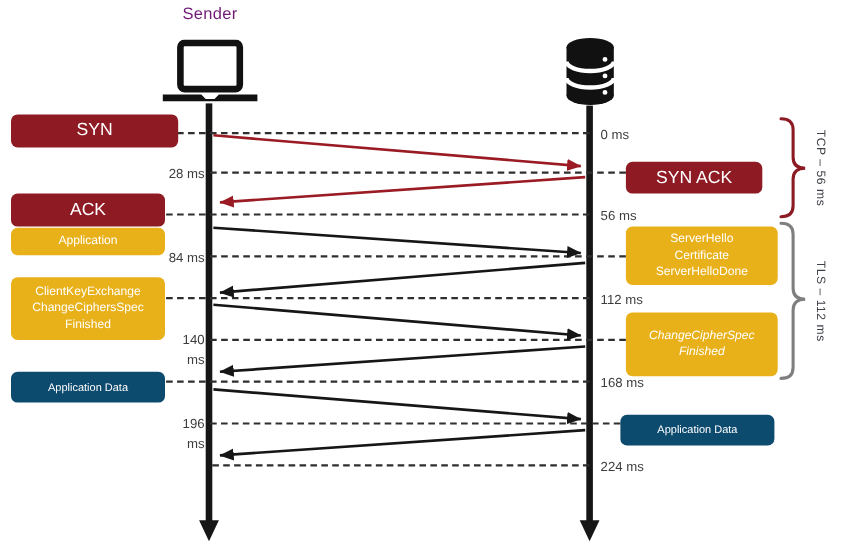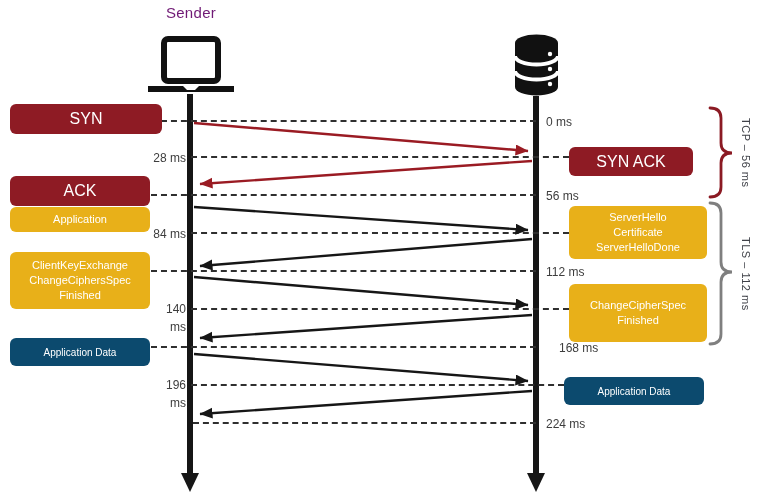--- a/index.html
+++ b/index.html
@@ -101,32 +101,32 @@
   <div class="box gold" style="left:10px; top:207px; width:140px; height:25px;">Application</div>
   <div class="box gold" style="left:10px; top:252px; width:140px; height:57px;">ClientKeyExchange
 ChangeCiphersSpec
 Finished</div>
   <div class="box black" style="left:10px; top:338px; width:140px; height:28px;">Application Data</div>
 
   <div class="box red" style="left:569px; top:147px; width:124px; height:29px;">SYN ACK</div>
   <div class="box gold" style="left:569px; top:206px; width:138px; height:53px;">ServerHello
 Certificate
 ServerHelloDone</div>
-  <div class="box gold" style="left:569px; top:284px; width:138px; height:58px;">ChangeCipherSpec
+  <div class="box gold" style="left:569px; top:284px; width:138px; height:58px;font-style:italic;">ChangeCipherSpec
 Finished</div>
   <div class="box black" style="left:564px; top:377px; width:140px; height:28px;">Application Data</div>
 
   <div class="tlabel tright" style="left:546px; top:113px;">0 ms</div>
   <div class="tlabel tleft" style="left:142px; top:149px;">28 ms</div>
   <div class="tlabel tright" style="left:546px; top:187px;">56 ms</div>
   <div class="tlabel tleft" style="left:142px; top:225px;">84 ms</div>
   <div class="tlabel tright" style="left:546px; top:263px;">112 ms</div>
   <div class="tlabel tleft" style="left:142px; top:300px;">140
 ms</div>
-  <div class="tlabel tright" style="left:546px; top:339px;margin-left:13px;">168 ms</div>
+  <div class="tlabel tright" style="left:546px; top:339px;">168 ms</div>
   <div class="tlabel tleft" style="left:142px; top:376px;">196
 ms</div>
   <div class="tlabel tright" style="left:546px; top:415px;">224 ms</div>
 
   <svg style="position:absolute; left:706px; top:100px;" width="60" height="255" viewBox="0 0 60 255">
     <path d="M4,8 Q15,8 15,18 L15,43 Q15,53 26,53 Q15,53 15,63 L15,87 Q15,97 4,97" fill="none" stroke="#8B1A23" stroke-width="2.8" stroke-linecap="round"></path>
     <path d="M4,103 Q15,103 15,113 L15,162 Q15,172 26,172 Q15,172 15,182 L15,234 Q15,244 4,244" fill="none" stroke="#7F7F7F" stroke-width="2.8" stroke-linecap="round"></path>
   </svg>
   <div class="vtext" style="left:734px; top:108px; width:24px; height:90px;">TCP – 56 ms</div>
   <div class="vtext" style="left:734px; top:203px; width:24px; height:142px;">TLS – 112 ms</div>

